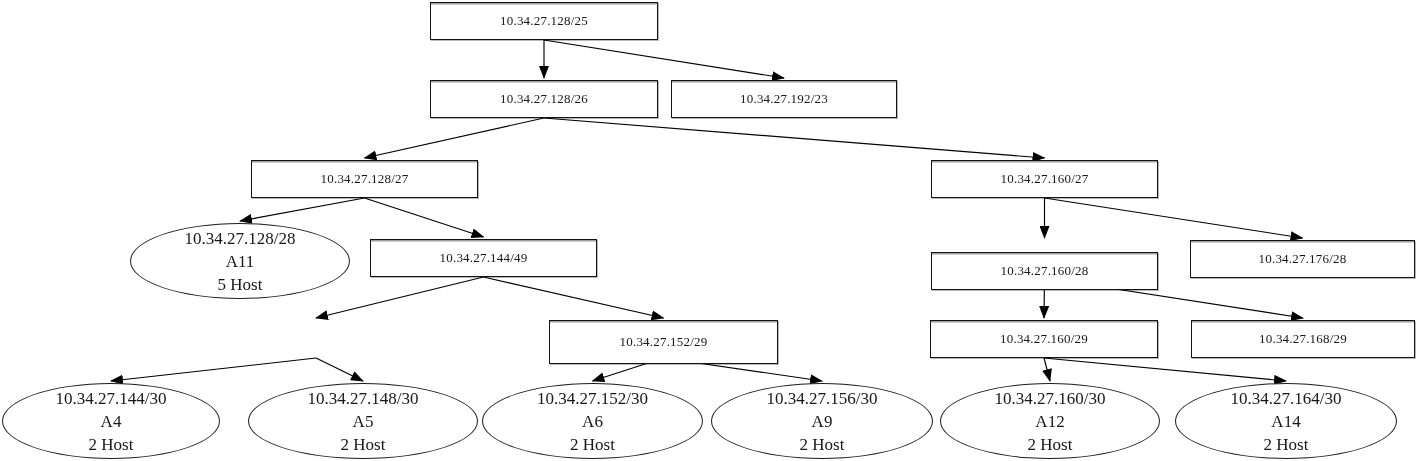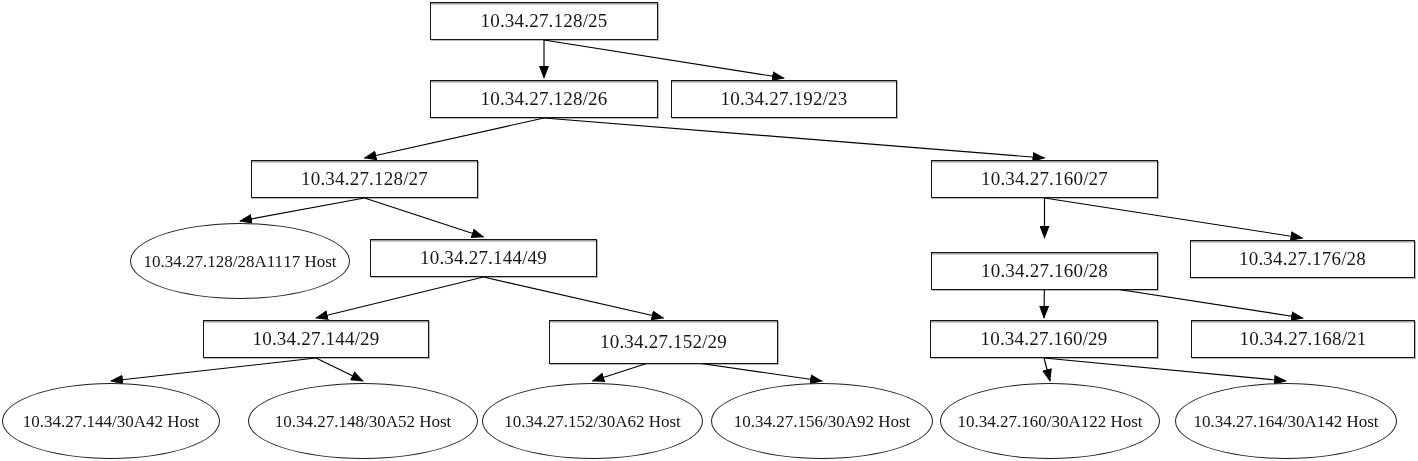--- a/index.html
+++ b/index.html
@@ -9,28 +9,28 @@
     background:#ffffff;
     font-family:"Liberation Serif","DejaVu Serif",serif;
     color:#171717;
     overflow:hidden;
   }
   svg.edges{position:absolute;left:0;top:0;width:1418px;height:461px;pointer-events:none;}
   .node{position:absolute;display:flex;align-items:center;justify-content:center;box-sizing:border-box;background:#fff;}
   .box{
     border:1.4px solid #141414;
     box-shadow:inset 0 1.5px 0 rgba(0,0,0,.38), 1px 1px 0 rgba(0,0,0,.28);
-    font-size:19px;
+    font-size:13px;
     letter-spacing:.2px;
     text-align:center;
   }
   .ellipse{
     border:1.3px solid #1c1c1c;
     border-radius:50%;
-    flex-direction:row;
+    flex-direction:column;
     font-size:17px;
     line-height:23px;
     text-align:center;
   }
   .ellipse span{display:block;}
 </style>
 </head>
 <body>
 
 <div class="canvas">
@@ -67,30 +67,29 @@
 
   <div class="node box" style="left:430px;top:80px;width:228px;height:38px">10.34.27.128/26</div>
   <div class="node box" style="left:671px;top:80px;width:226px;height:38px">10.34.27.192/23</div>
 
   <div class="node box" style="left:251px;top:160px;width:227px;height:38px">10.34.27.128/27</div>
   <div class="node box" style="left:931px;top:160px;width:227px;height:38px">10.34.27.160/27</div>
 
   <div class="node ellipse" style="left:130px;top:223px;width:220px;height:76px">
     <span>10.34.27.128/28</span>
     <span>A11</span>
-    <span>17 Host</span>
+    <span>5 Host</span>
   </div>
   <div class="node box" style="left:370px;top:239px;width:227px;height:38px">10.34.27.144/49</div>
   <div class="node box" style="left:931px;top:252px;width:227px;height:38px">10.34.27.160/28</div>
   <div class="node box" style="left:1190px;top:240px;width:225px;height:38px">10.34.27.176/28</div>
 
-  <div class="node box" style="left:203px;top:320px;width:226px;height:38px">10.34.27.144/29</div>
   <div class="node box" style="left:549px;top:320px;width:229px;height:44px">10.34.27.152/29</div>
   <div class="node box" style="left:930px;top:320px;width:228px;height:38px">10.34.27.160/29</div>
-  <div class="node box" style="left:1191px;top:320px;width:224px;height:38px">10.34.27.168/21</div>
+  <div class="node box" style="left:1191px;top:320px;width:224px;height:38px">10.34.27.168/29</div>
 
   <div class="node ellipse" style="left:2px;top:383px;width:218px;height:76px">
     <span>10.34.27.144/30</span>
     <span>A4</span>
     <span>2 Host</span>
   </div>
   <div class="node ellipse" style="left:248px;top:383px;width:230px;height:76px">
     <span>10.34.27.148/30</span>
     <span>A5</span>
     <span>2 Host</span>

